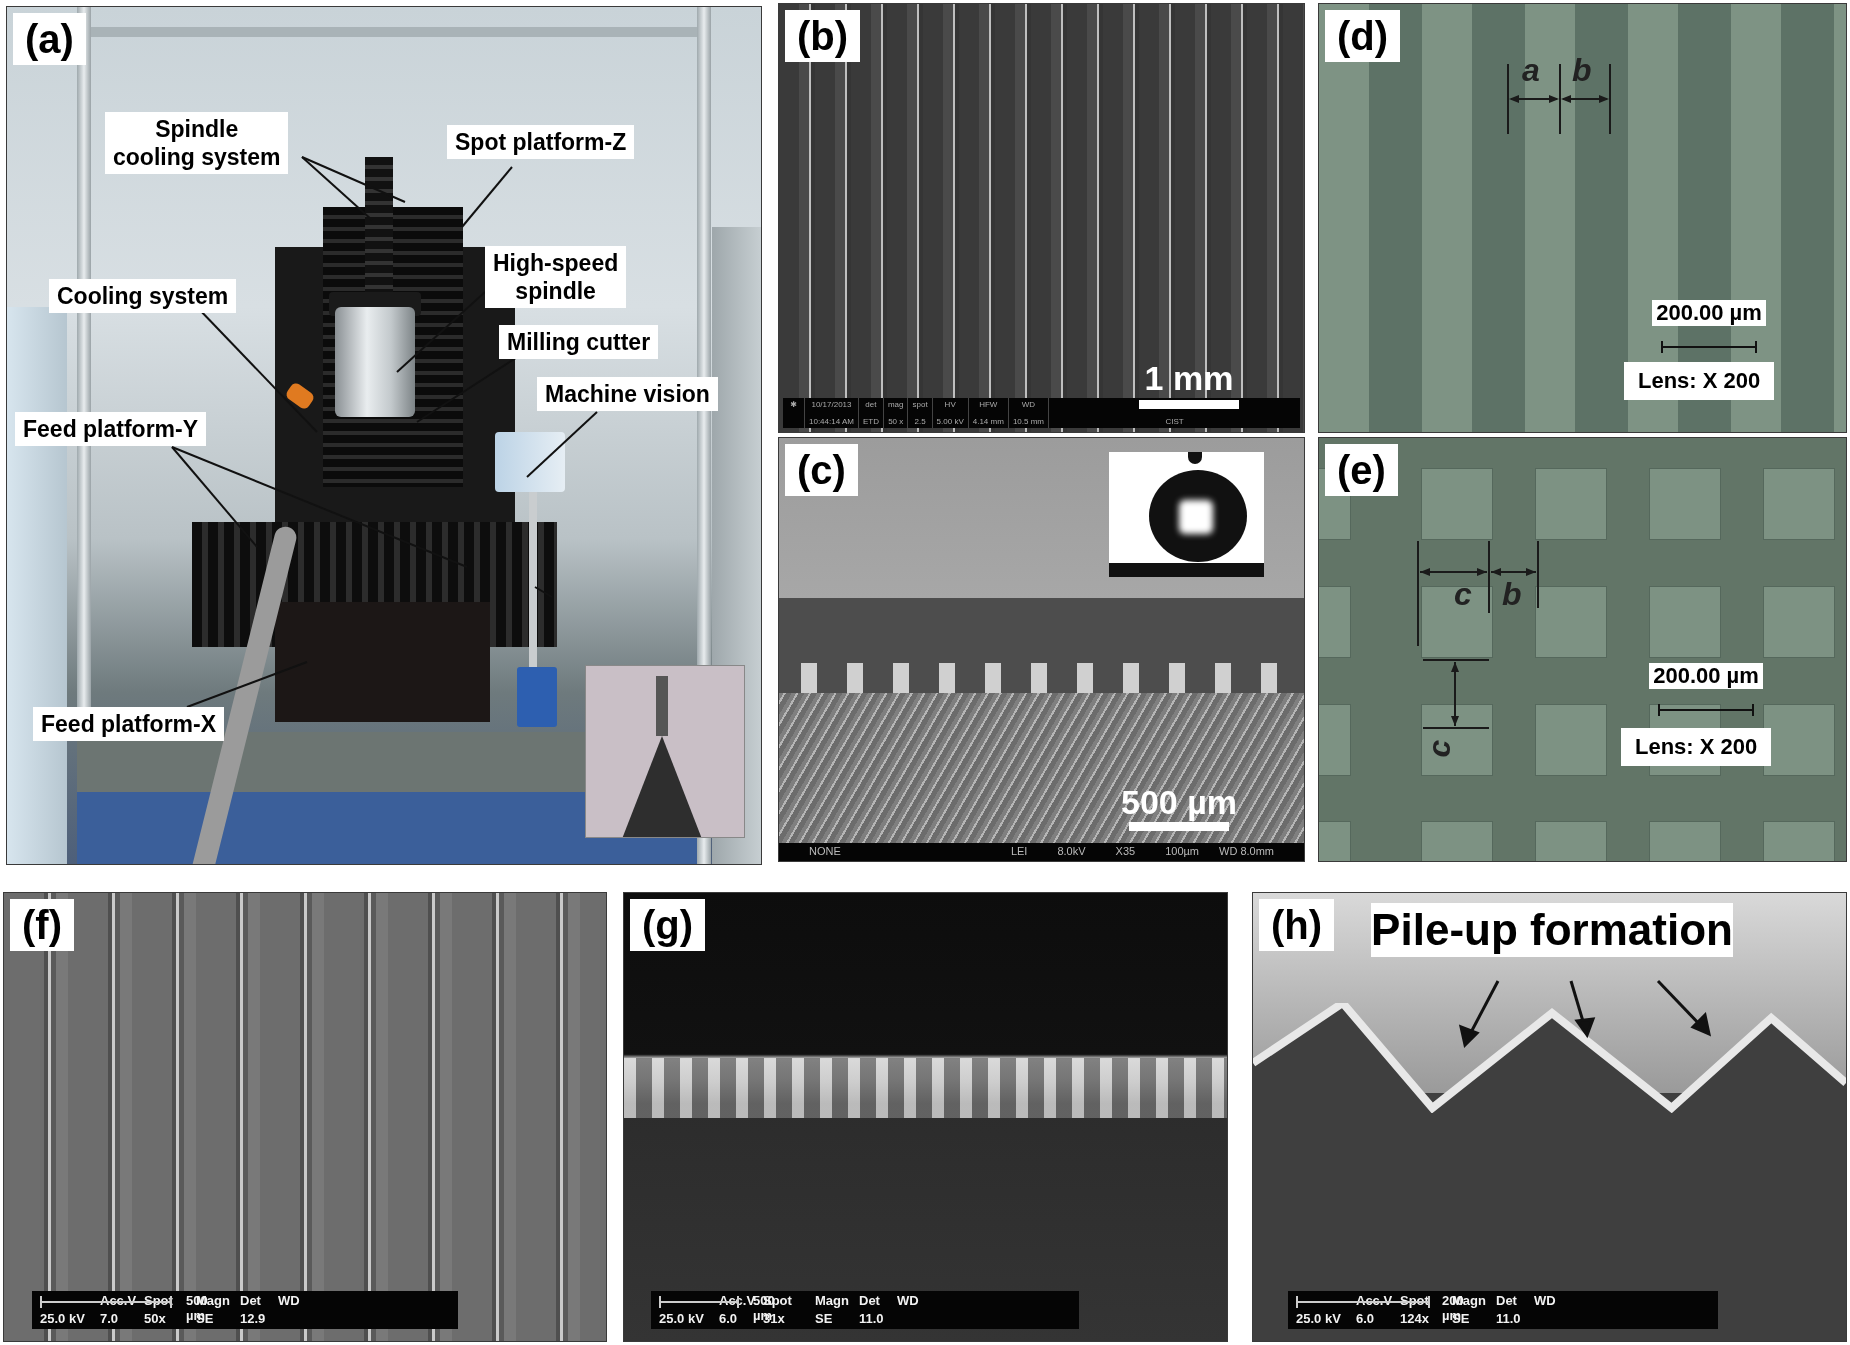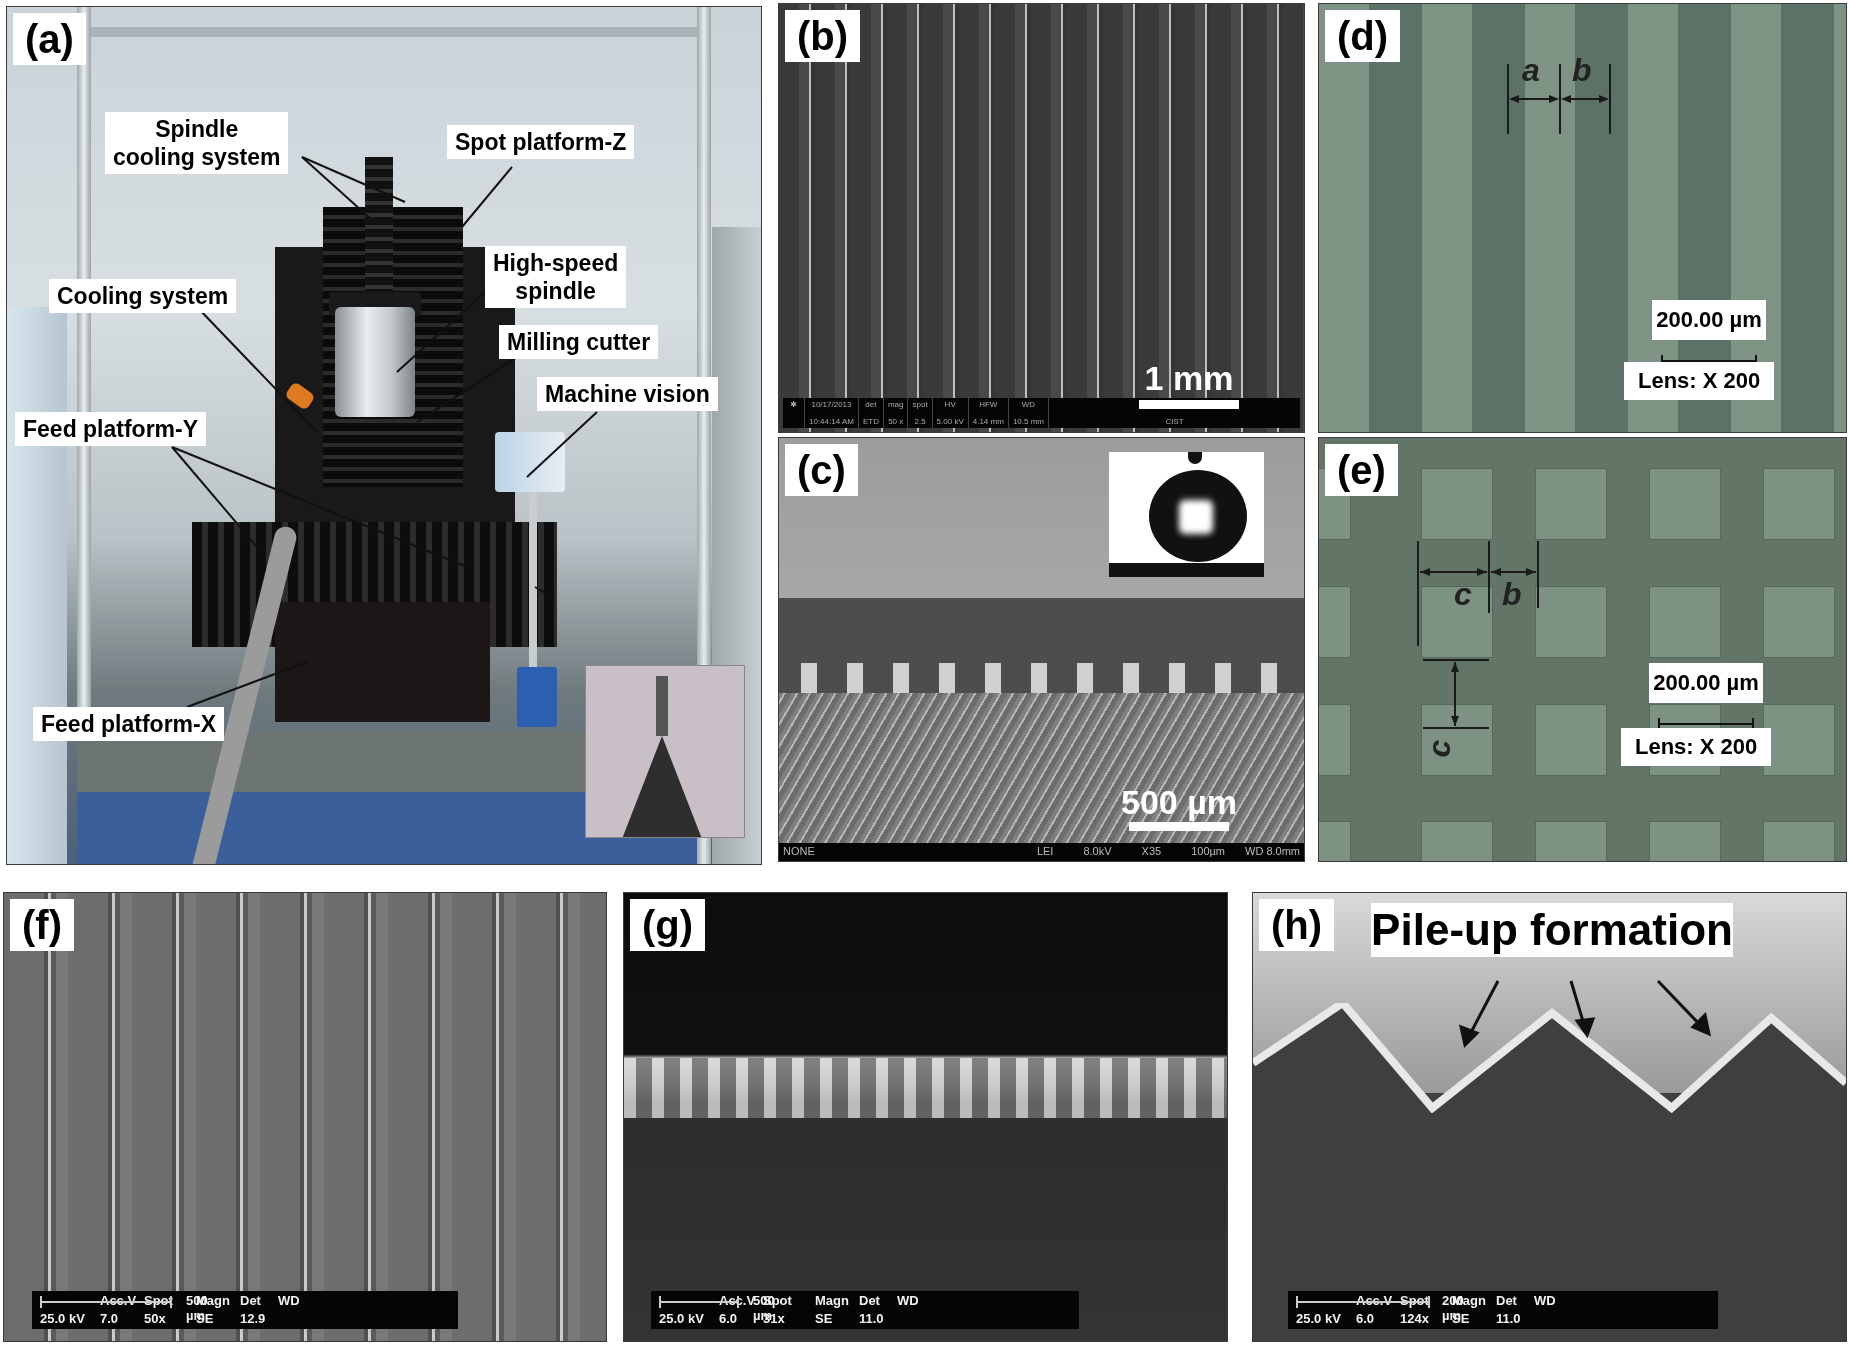--- a/index.html
+++ b/index.html
@@ -66,30 +66,30 @@
   #pc .teeth { position:absolute; left:0; top:225px; width:100%; height:40px;
                background: repeating-linear-gradient(90deg,transparent 0 22px,#d0d0d0 22px 38px,transparent 38px 46px); }
   #pc .base { position:absolute; left:0; top:255px; width:100%; height:150px;
               background: repeating-linear-gradient(120deg,#7f7f7f 0 4px,#b5b5b5 4px 6px,#6c6c6c 6px 11px); }
   #pc .droplet-box { position:absolute; left: 330px; top: 14px; width: 155px; height: 125px; background:#fff; z-index:3; }
   #pc .droplet { position:absolute; left: 40px; top: 18px; width: 98px; height: 92px; border-radius: 50%; background:#111; }
   #pc .droplet::after { content:""; position:absolute; left: 30px; top: 30px; width: 34px; height: 34px; background:#fff; border-radius: 6px; filter: blur(3px); }
   #pc .needle { position:absolute; left: 79px; top: 0; width: 14px; height: 12px; background:#111; border-radius: 0 0 7px 7px; }
   #pc .surf { position:absolute; left: 0; bottom: 0; width:100%; height: 14px; background:#111; }
   .sembar-c { position:absolute; left:0; right:0; bottom:0; height:18px; background:#050505; color:#bbb; font-size:11px;
-              display:flex; justify-content:space-between; padding: 2px 4px; }
+              display:flex; justify-content:space-between; padding: 2px 30px; }
 
   
   .optical { background: #6f8477; }
   #pd { left: 1318px; top: 3px; width: 529px; height: 430px;
         background: repeating-linear-gradient(90deg,#7e9384 0 50px,#5d7266 50px 103px); }
   #pe { left: 1318px; top: 437px; width: 529px; height: 425px; background: #627567; }
   #pe .sq { position:absolute; width: 72px; height: 72px; background: #7d9283; border: 1px solid #55685c; }
   .opt-scale { position:absolute; z-index:6; text-align:center; }
-  .opt-scale .val { background:#fff; font-weight:bold; font-size: 22px; padding: 7px 4px; display:inline-block; }
+  .opt-scale .val { background:#fff; font-weight:bold; font-size: 22px; padding: 0 4px; display:inline-block; }
   .opt-scale .line { height: 2px; background:#111; margin: 20px auto 0; width: 96px; position:relative; }
   .opt-scale .line::before, .opt-scale .line::after { content:""; position:absolute; top:-5px; width:2px; height:12px; background:#111; }
   .opt-scale .line::before { left:0; } .opt-scale .line::after { right:0; }
   .lens { position:absolute; background:#fff; font-weight:bold; font-size: 22px; padding: 6px 14px; z-index:6; }
   .dim { position:absolute; font-weight:bold; font-style:italic; font-size: 32px; color:#222; z-index:6; }
 
   
   #pf { left: 3px; top: 892px; width: 604px; height: 450px;
         background: repeating-linear-gradient(90deg,#6d6d6d 0 40px,#4f4f4f 40px 44px,#c9c9c9 44px 47px,#5a5a5a 47px 52px,#797979 52px 64px); }
   #pg { left: 623px; top: 892px; width: 605px; height: 450px;

